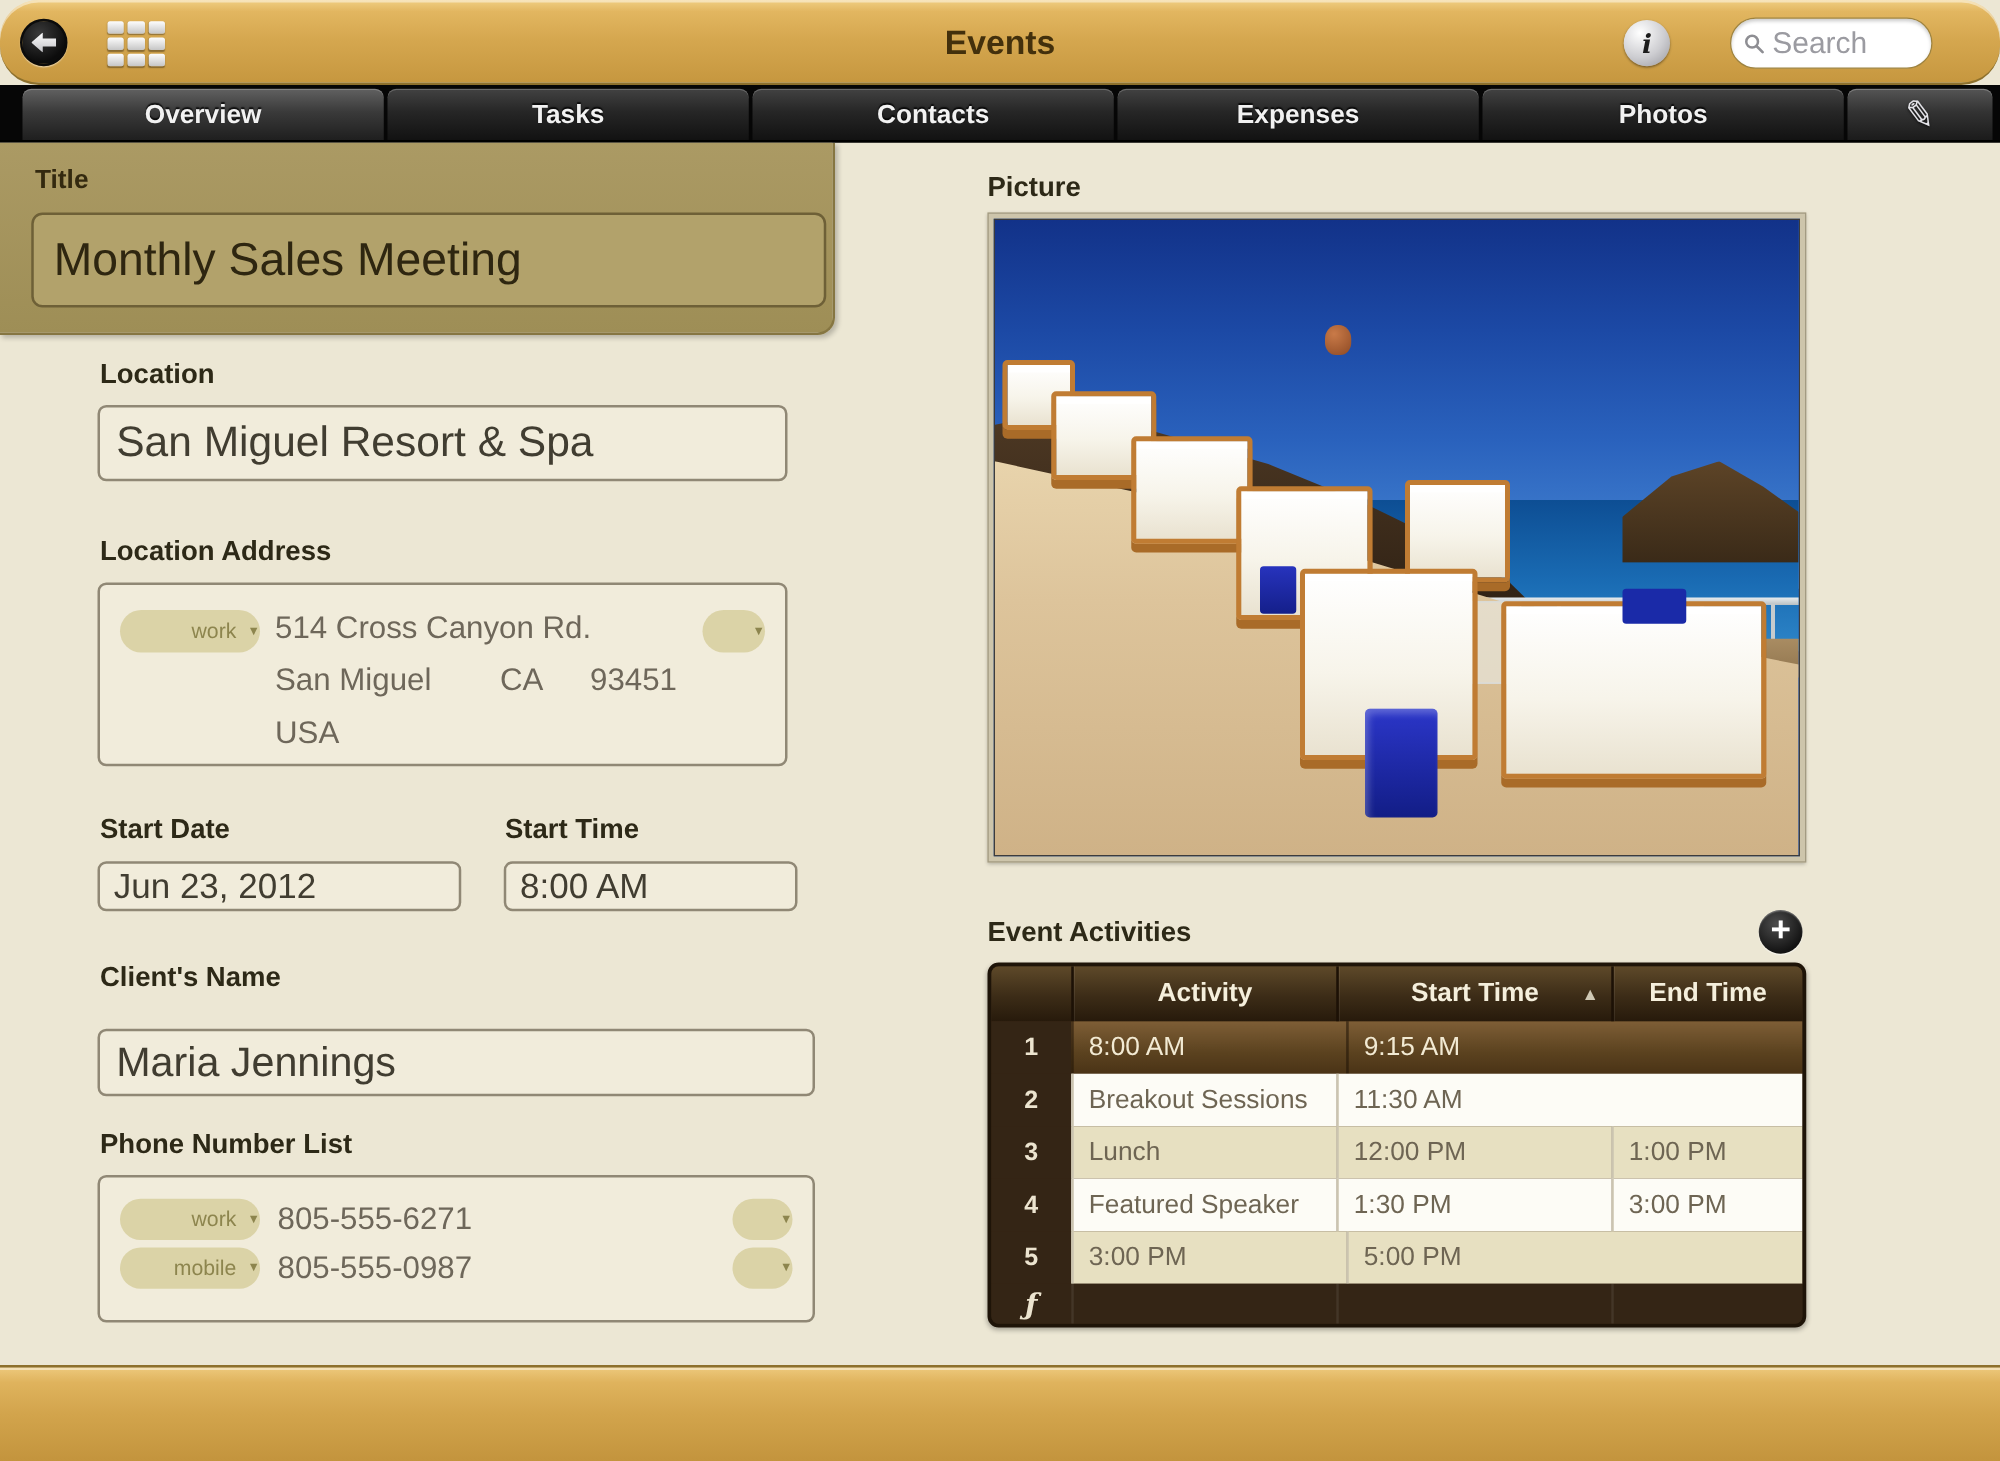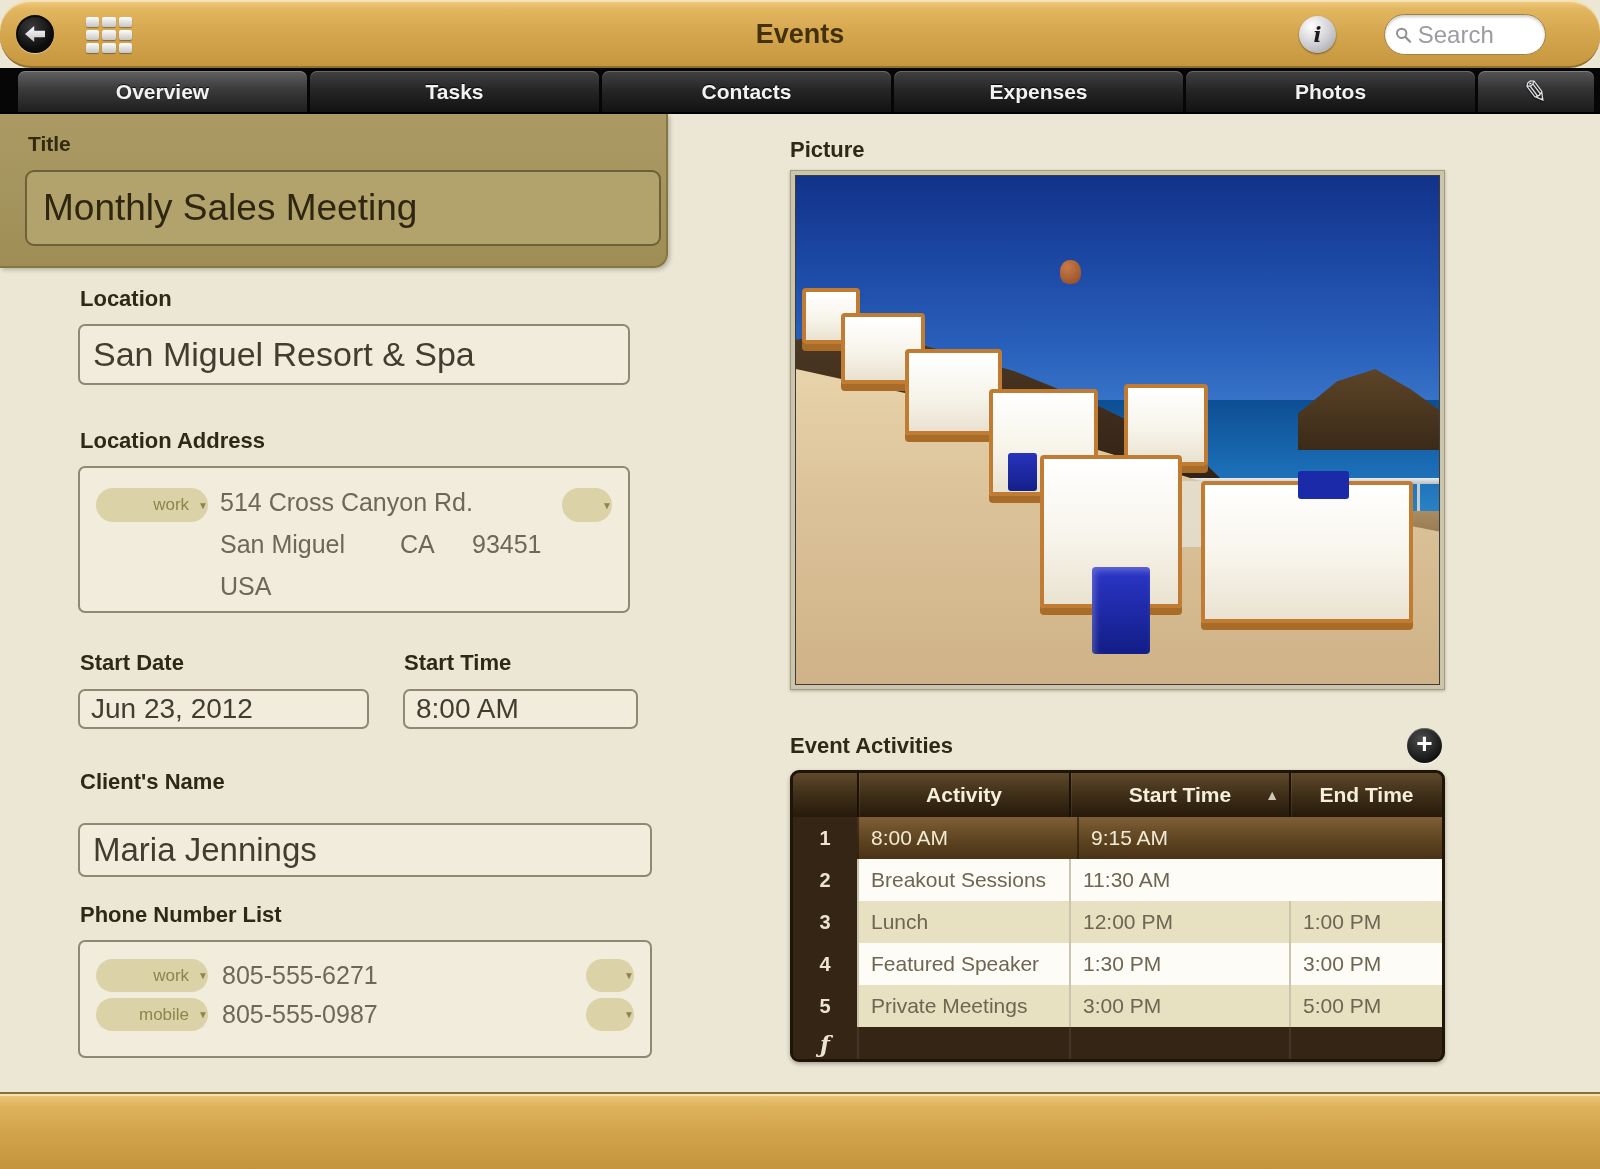--- a/index.html
+++ b/index.html
@@ -368,21 +368,20 @@
       <div class="cell col-en">1:00 PM</div>
     </div>
     <div class="trow light">
       <div class="gut">4</div>
       <div class="cell col-act">Featured Speaker</div>
       <div class="cell col-st">1:30 PM</div>
       <div class="cell col-en">3:00 PM</div>
     </div>
     <div class="trow khaki">
       <div class="gut">5</div>
-      <div class="cell col-act">Private Meetings</div>
       <div class="cell col-st">3:00 PM</div>
       <div class="cell col-en">5:00 PM</div>
     </div>
     <div class="fxrow">
       <div class="gut">ƒ</div>
       <div class="cell col-act"></div>
       <div class="cell col-st"></div>
       <div class="cell col-en"></div>
     </div>
   </div>

